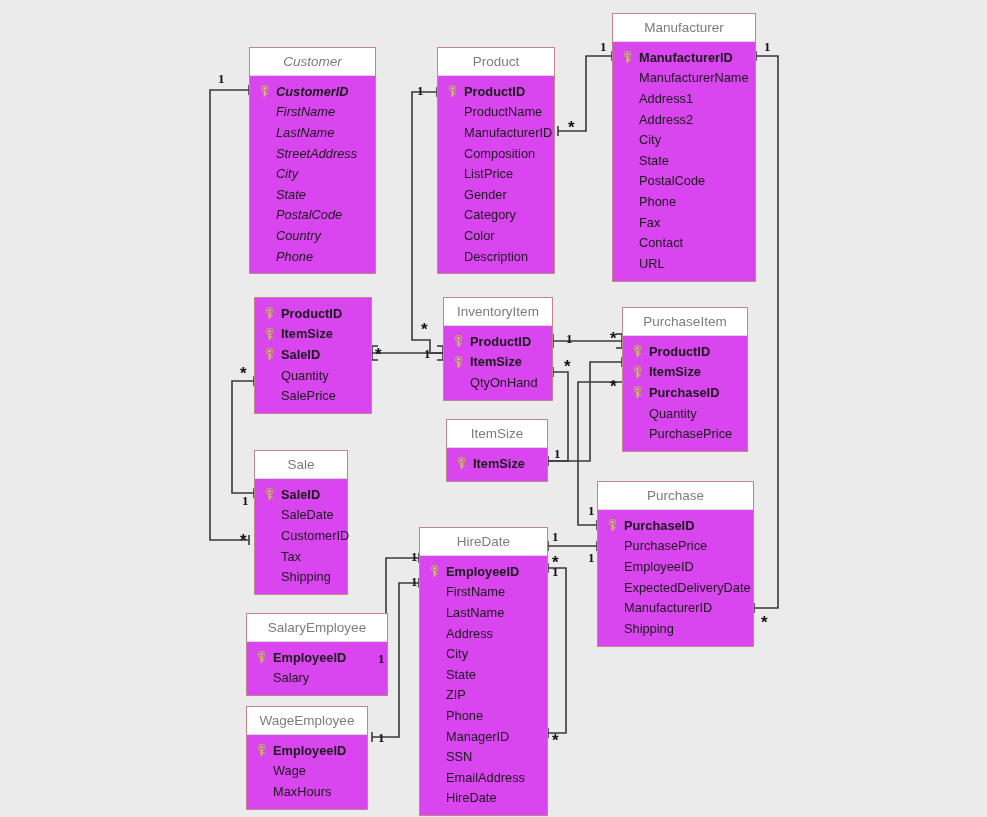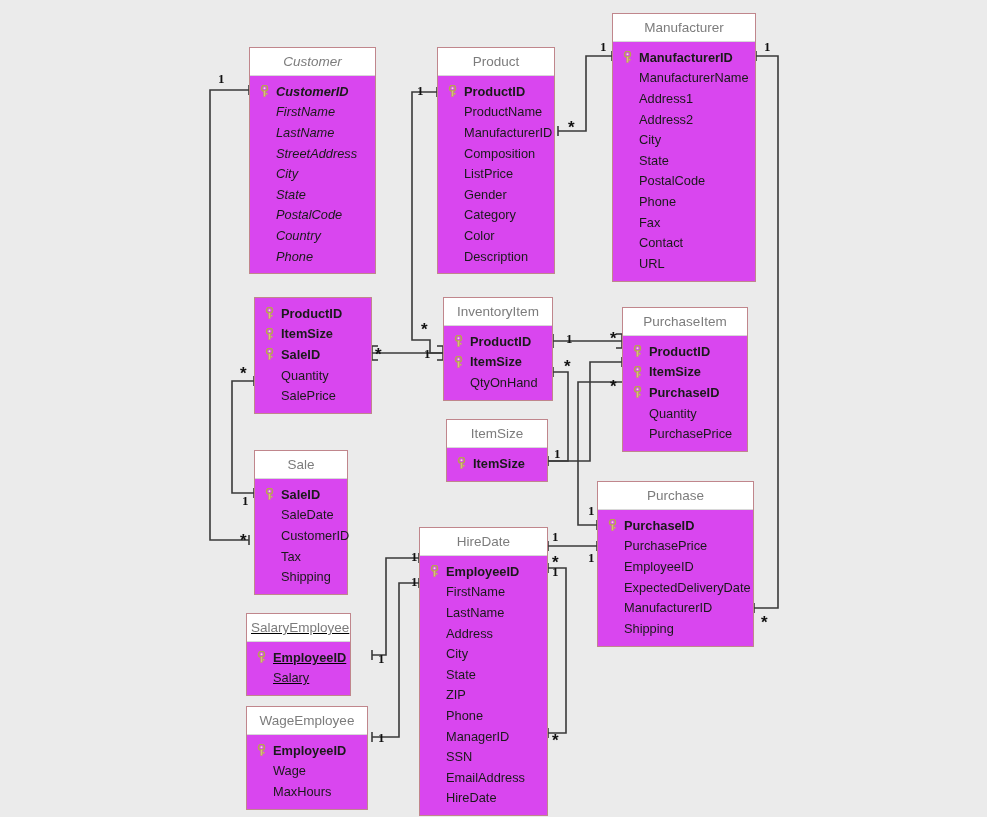--- a/index.html
+++ b/index.html
@@ -535,21 +535,21 @@
           <div class="fld">
             <span class="keyslot"></span>
             <span class="fname">EmailAddress</span>
           </div>
           <div class="fld">
             <span class="keyslot"></span>
             <span class="fname">HireDate</span>
           </div>
         </div>
       </div>
-      <div class="tbl" style="left: 246px; top: 613px; width: 105px; text-decoration: underline;">
+      <div class="tbl" style="left: 246px; top: 613px; width: 142px;">
         <div class="tbl-title">SalaryEmployee</div>
         <div class="tbl-fields">
           <div class="fld pk">
             <span class="keyslot">
               <svg class="keyicon" width="11" height="12" viewBox="0 0 11 12" aria-hidden="true">
                 <circle cx="5.5" cy="3.3" r="3.0" fill="none" stroke="#b9a352" stroke-width="1.5"></circle>
                 <circle cx="5.5" cy="3.3" r="1.0" fill="#f2eccf"></circle>
                 <rect x="4.7" y="5.6" width="1.7" height="6.0" fill="#d6c178" stroke="#b9a352" stroke-width="0.5"></rect>
                 <rect x="6.4" y="8.1" width="2.0" height="1.3" fill="#d6c178" stroke="#b9a352" stroke-width="0.5"></rect>
               </svg>

